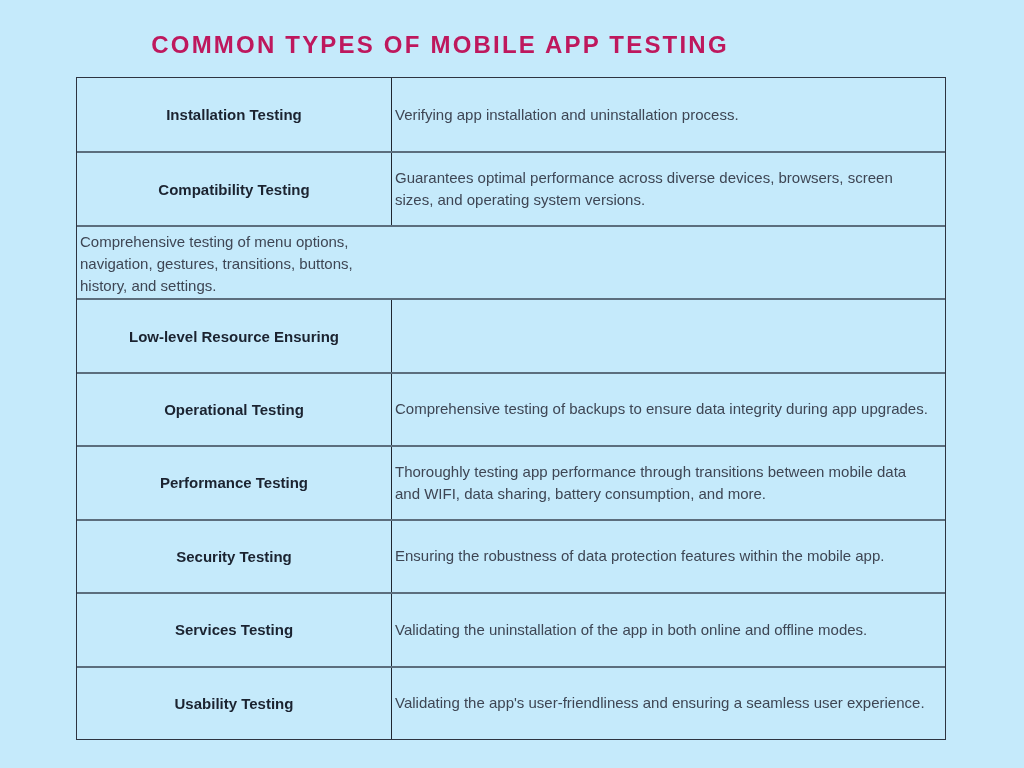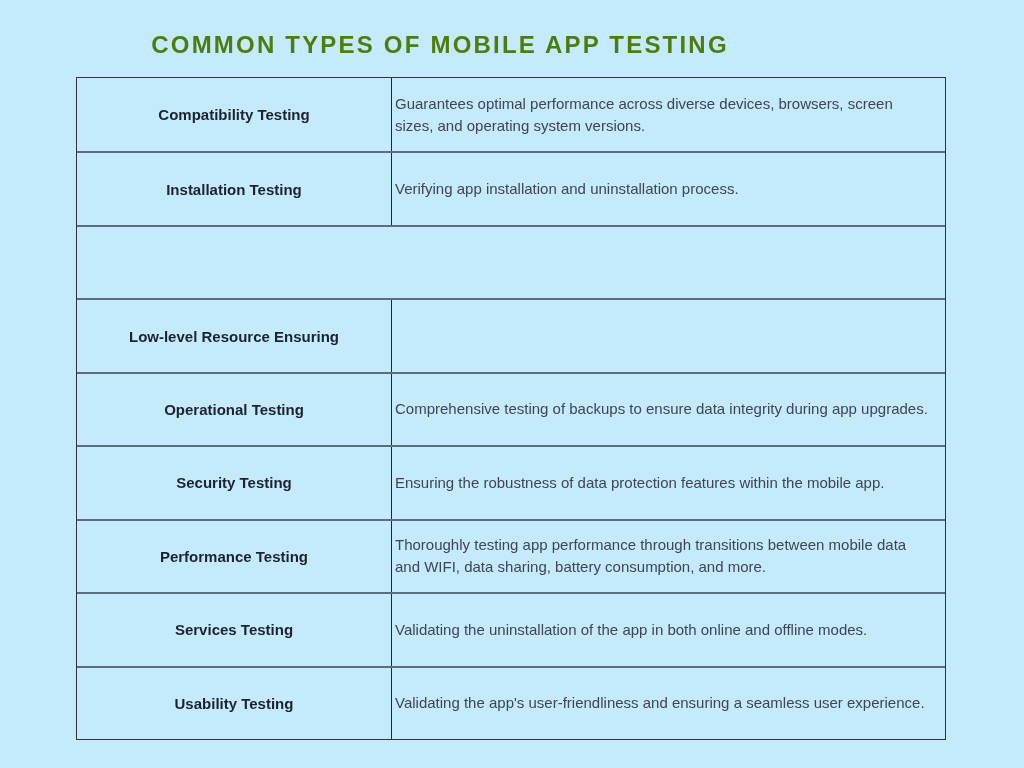--- a/index.html
+++ b/index.html
@@ -8,21 +8,21 @@
     background: #c5eafb;
     font-family: "Liberation Sans", sans-serif;
     overflow: hidden;
     position: relative;
   }
   .page-title {
     position: absolute;
     top: 31px; left: 0;
     width: 880px;
     text-align: center;
-    color: #4d7c0f;
+    color: #be185d;
     font-size: 24px;
     font-weight: 800;
     letter-spacing: 2.2px;
   }
   .testing-table {
     position: absolute;
     left: 76px; top: 77px;
     width: 870px; height: 663px;
     border: 1.5px solid #2e3440;
     display: grid;
@@ -56,43 +56,44 @@
     padding: 4px 12px 4px 3px;
   }
 </style>
 </head>
 <body>
 
 <h1 class="page-title">COMMON TYPES OF MOBILE APP TESTING</h1>
 
 <div class="testing-table">
   <div class="t-row">
+    <div class="cell-name">Installation Testing</div>
+    <div class="cell-desc">Verifying app installation and uninstallation process.</div>
+  </div>
+  <div class="t-row">
     <div class="cell-name">Compatibility Testing</div>
     <div class="cell-desc">Guarantees optimal performance across diverse devices, browsers, screen sizes, and operating system versions.</div>
   </div>
   <div class="t-row">
-    <div class="cell-name">Installation Testing</div>
-    <div class="cell-desc">Verifying app installation and uninstallation process.</div>
-  </div>
-  <div class="t-row">
+    <div class="cell-desc">Comprehensive testing of menu options, navigation, gestures, transitions, buttons, history, and settings.</div>
   </div>
   <div class="t-row">
     <div class="cell-name">Low-level Resource Ensuring</div>
   </div>
   <div class="t-row">
     <div class="cell-name">Operational Testing</div>
     <div class="cell-desc">Comprehensive testing of backups to ensure data integrity during app upgrades.</div>
   </div>
   <div class="t-row">
+    <div class="cell-name">Performance Testing</div>
+    <div class="cell-desc">Thoroughly testing app performance through transitions between mobile data and WIFI, data sharing, battery consumption, and more.</div>
+  </div>
+  <div class="t-row">
     <div class="cell-name">Security Testing</div>
     <div class="cell-desc">Ensuring the robustness of data protection features within the mobile app.</div>
-  </div>
-  <div class="t-row">
-    <div class="cell-name">Performance Testing</div>
-    <div class="cell-desc">Thoroughly testing app performance through transitions between mobile data and WIFI, data sharing, battery consumption, and more.</div>
   </div>
   <div class="t-row">
     <div class="cell-name">Services Testing</div>
     <div class="cell-desc">Validating the uninstallation of the app in both online and offline modes.</div>
   </div>
   <div class="t-row">
     <div class="cell-name">Usability Testing</div>
     <div class="cell-desc">Validating the app's user-friendliness and ensuring a seamless user experience.</div>
   </div>
 </div>

